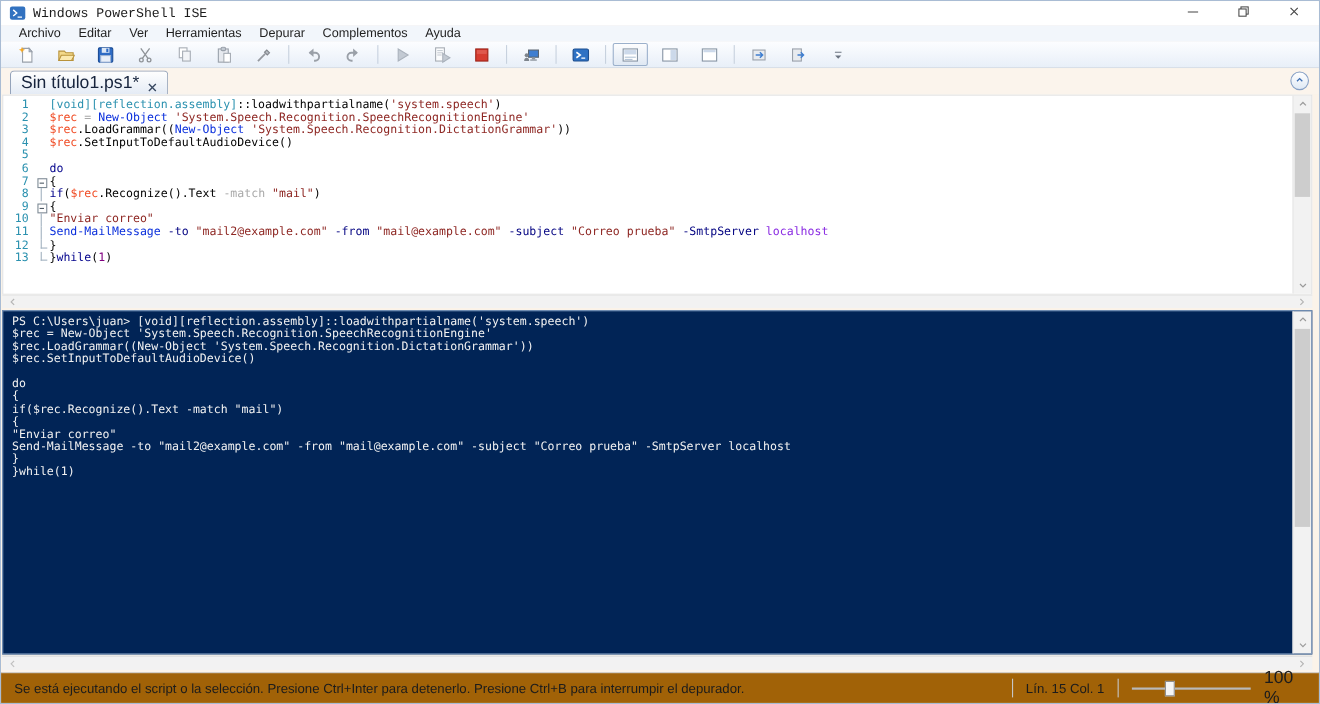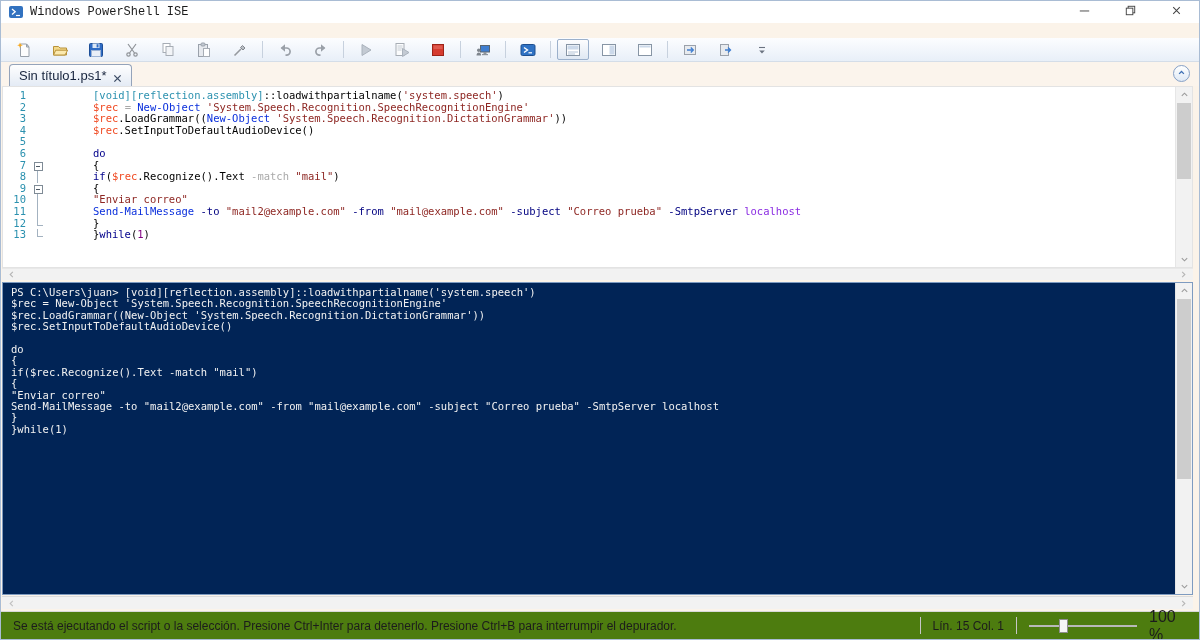--- a/index.html
+++ b/index.html
@@ -21,40 +21,40 @@
 
   
   .toolbar { position:absolute; top:37px; left:0; right:0; height:24px; background:linear-gradient(#fcfdff,#e8eff8); border-bottom:1px solid #d4dde8; display:flex; align-items:center; padding-left:5px; }
   .tbtn { width:32px; height:21px; border:none; background:transparent; display:flex; align-items:center; justify-content:center; margin:0 2px; }
   .tbtn.sel { border:1px solid #9bb0cb; background:linear-gradient(#fdfdfe,#dfe8f3); border-radius:2px; }
   .tbtn .ticon, .tbtn svg { width:16px; height:16px; display:block; }
   .tsep { width:1px; height:17px; background:#c7d1de; margin:0 4px; flex:none; }
 
   
   .tabstrip { position:absolute; top:61px; left:0; right:0; height:24px; background:#fbf4ec; }
-  .tab { position:absolute; left:8px; top:2px; height:22px; display:flex; align-items:center; gap:7px; padding:0 9px; border:1px solid #94a3ba; border-bottom:none; border-radius:4px 4px 0 0; background:linear-gradient(#fefefe,#e4ebf5); font-size:13px; color:#16233c; }
+  .tab { position:absolute; left:8px; top:2px; height:22px; display:flex; align-items:center; gap:7px; padding:0 9px; border:1px solid #94a3ba; border-bottom:none; border-radius:4px 4px 0 0; background:linear-gradient(#fefefe,#e4ebf5); font-size:16px; color:#16233c; }
   .tab-close { width:9px; height:9px; display:block; }
   .collapse-btn { position:absolute; right:9px; top:3px; width:17px; height:17px; border-radius:50%; border:1px solid #86a0c6; background:linear-gradient(#ffffff,#dfe9f5); display:flex; align-items:center; justify-content:center; padding:0; }
   .collapse-btn svg { width:11px; height:11px; }
 
   
   .workspace { position:absolute; top:85px; left:0; right:0; bottom:28px; background:#fbf3e9; }
 
   
   .editor-area { position:absolute; top:0; left:1px; right:6px; height:194px; }
   .editor-view { position:absolute; top:0; left:0; right:0; bottom:12px; background:#ffffff; border:1px solid #e3e3e3; overflow:hidden; }
   .editor-code { position:absolute; top:3px; left:0; right:18px; font-family:"DejaVu Sans Mono", monospace; }
   .erow { display:flex; height:11.6px; line-height:11.6px; font-size:10.5px; }
   .ln { width:30px; flex:none; text-align:right; padding-right:7px; color:#2B91AF; }
   .fold { width:12px; flex:none; position:relative; }
   .fold.box::before { content:""; position:absolute; left:1px; top:2px; width:7px; height:7px; border:1px solid #7f8b96; background:#fff; }
   .fold.box::after { content:""; position:absolute; left:3px; top:6px; width:4px; height:1px; background:#4e5a66; }
   .fold.line::before { content:""; position:absolute; left:4px; top:0; bottom:0; width:1px; background:#a3b2c0; }
   .fold.end::before { content:""; position:absolute; left:4px; top:0; height:7px; width:5px; border-left:1px solid #a3b2c0; border-bottom:1px solid #a3b2c0; }
-  .ecode { white-space:pre;margin-left:48px; }
+  .ecode { white-space:pre; }
   .tk-t{color:#2B91AF} .tk-v{color:#f04a22} .tk-o{color:#a9a9a9} .tk-c{color:#0a2fdc}
   .tk-s{color:#8e2723} .tk-k{color:#00008b} .tk-p{color:#000080} .tk-a{color:#8a2be2}
   .tk-n{color:#800080} .tk-d{color:#000000}
 
   
   .vscroll { position:absolute; right:0; top:0; bottom:0; width:17px; background:#f2f2f2; border-left:1px solid #e6e6e6; }
   .vscroll .arrow { position:absolute; left:0; right:0; height:15px; display:flex; align-items:center; justify-content:center; }
   .vscroll .arrow.up { top:0; } .vscroll .arrow.down { bottom:0; }
   .vscroll .thumb { position:absolute; left:1px; right:1px; background:#cdcdcd; }
   .hscroll { position:absolute; left:0; right:0; bottom:0; height:12px; background:#f2f2f2; border-top:1px solid #e8e8e8; }
@@ -64,21 +64,21 @@
 
   
   .console-area { position:absolute; top:196px; left:1px; right:6px; height:313px; background:#012456; border:1px solid #7e9bc0; }
   .console-output { position:absolute; top:4px; left:8px; right:20px; font-family:"DejaVu Sans Mono", monospace; }
   .cline { min-height:11.4px; line-height:11.4px; font-size:10.5px; white-space:pre; color:#f2f2f2; }
   .console-hscroll { position:absolute; top:510px; left:1px; right:6px; height:13px; background:#f2f2f2; border-top:1px solid #dcdcdc; }
   .console-hscroll .arrow { position:absolute; top:0; bottom:0; width:15px; display:flex; align-items:center; justify-content:center; }
   .console-hscroll .arrow.left { left:2px; } .console-hscroll .arrow.right { right:2px; }
 
   
-  .statusbar { position:absolute; bottom:0; left:0; right:0; height:28px; background:#4d7c0f; border-top:1px solid #d8d8d8; display:flex; align-items:center; padding:0 12px; }
+  .statusbar { position:absolute; bottom:0; left:0; right:0; height:28px; background:#a16207; border-top:1px solid #d8d8d8; display:flex; align-items:center; padding:0 12px; }
   .status-msg { font-size:12px; color:#1c1c1c; }
   .status-right { margin-left:auto; display:flex; align-items:center; gap:12px; }
   .vsep { width:1px; height:17px; background:#c6c6c6; }
   .pos-text { font-size:12px; color:#1c1c1c; }
   .zoom-slider { position:relative; width:108px; height:16px; }
   .zoom-track { position:absolute; top:7px; left:0; right:0; height:2px; background:#b9b9b9; }
   .zoom-thumb { position:absolute; top:1px; left:30px; width:9px; height:14px; background:#f5f5f5; border:1px solid #8f8f8f; }
   .zoom-text { font-size:16px; color:#1c1c1c; width:38px; }
 </style>
 </head>
@@ -108,20 +108,29 @@
             </svg></span>
       </button>
       <button class="win-btn">
         <span><svg viewBox="0 0 16 16" width="15" height="15">
               <path d="M4.5 4.5l7 7M11.5 4.5l-7 7" stroke="#444" stroke-width="1.1"></path>
             </svg></span>
       </button>
     </div>
   </div>
 
+  <div class="menubar">
+      <span class="menu-item">Archivo</span>
+      <span class="menu-item">Editar</span>
+      <span class="menu-item">Ver</span>
+      <span class="menu-item">Herramientas</span>
+      <span class="menu-item">Depurar</span>
+      <span class="menu-item">Complementos</span>
+      <span class="menu-item">Ayuda</span>
+    </div>
 
   <div class="toolbar">
       <button class="tbtn">
         <span class="ticon">
           <svg viewBox="0 0 16 16">
             <path d="M4.5 2h6l2.5 3v9.5h-8.5z" fill="#fdfdfd" stroke="#98a0aa"></path>
             <path d="M10.5 2l2.5 3h-2.5z" fill="#d8dde3" stroke="#98a0aa"></path>
             <path d="M4 0.5l.8 2 2 .8-2 .8-.8 2-.8-2-2-.8 2-.8z" fill="#f6a821"></path>
           </svg>
         </span>

